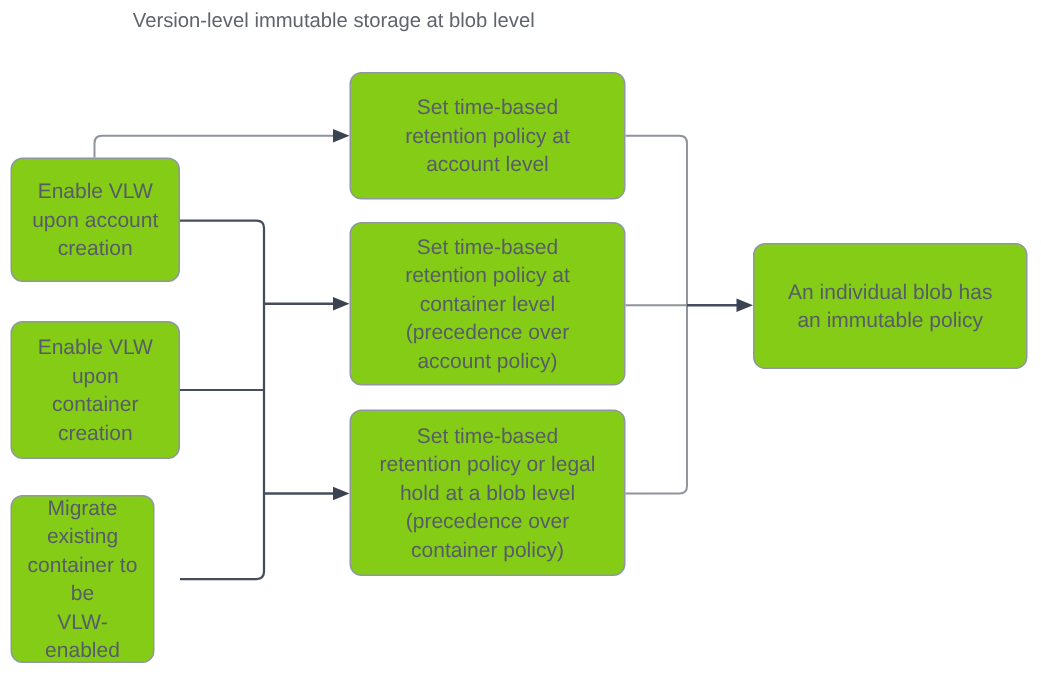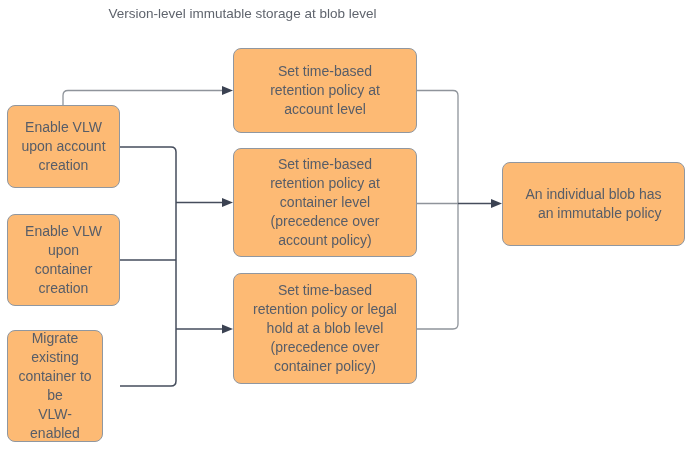--- a/index.html
+++ b/index.html
@@ -17,52 +17,51 @@
   }
   .diagram-title {
     position: absolute;
     top: 6px;
     left: 0;
     width: 445px;
     text-align: center;
     font-size: 13.5px;
     color: #5f646d;
     white-space: nowrap;
-    padding-left: 20px;
   }
   .edges-svg {
     position: absolute;
     top: 0;
     left: 0;
     width: 694px;
     height: 452px;
   }
   .node {
     position: absolute;
     box-sizing: border-box;
     border: 1px solid #9097a0;
     border-radius: 8px;
-    background: #fdba74;
+    background: #84cc16;
     display: flex;
     align-items: center;
     justify-content: center;
     text-align: center;
     color: #575d68;
     font-size: 14px;
     line-height: 19px;
     white-space: pre-line;
     padding: 4px 6px;
   }
   .node-l1 { left: 7px;   top: 105px; width: 113px; height: 83px;  }
   .node-l2 { left: 7px;   top: 214px; width: 113px; height: 92px;  }
   .node-l3 { left: 7px;   top: 330px; width: 96px; height: 112px; }
   .node-m1 { left: 233px; top: 48px;  width: 184px; height: 85px;  }
   .node-m2 { left: 233px; top: 148px; width: 184px; height: 109px; }
   .node-m3 { left: 233px; top: 273px; width: 184px; height: 111px; }
-  .node-r1 { left: 502px; top: 162px; width: 183px; height: 84px; text-align: right;  }
+  .node-r1 { left: 502px; top: 162px; width: 183px; height: 84px;  }
 </style>
 </head>
 <body>
 
 <div class="canvas">
 
   <div class="diagram-title">Version-level immutable storage at blob level</div>
 
   <svg class="edges-svg" viewBox="0 0 694 452" xmlns="http://www.w3.org/2000/svg">
 

